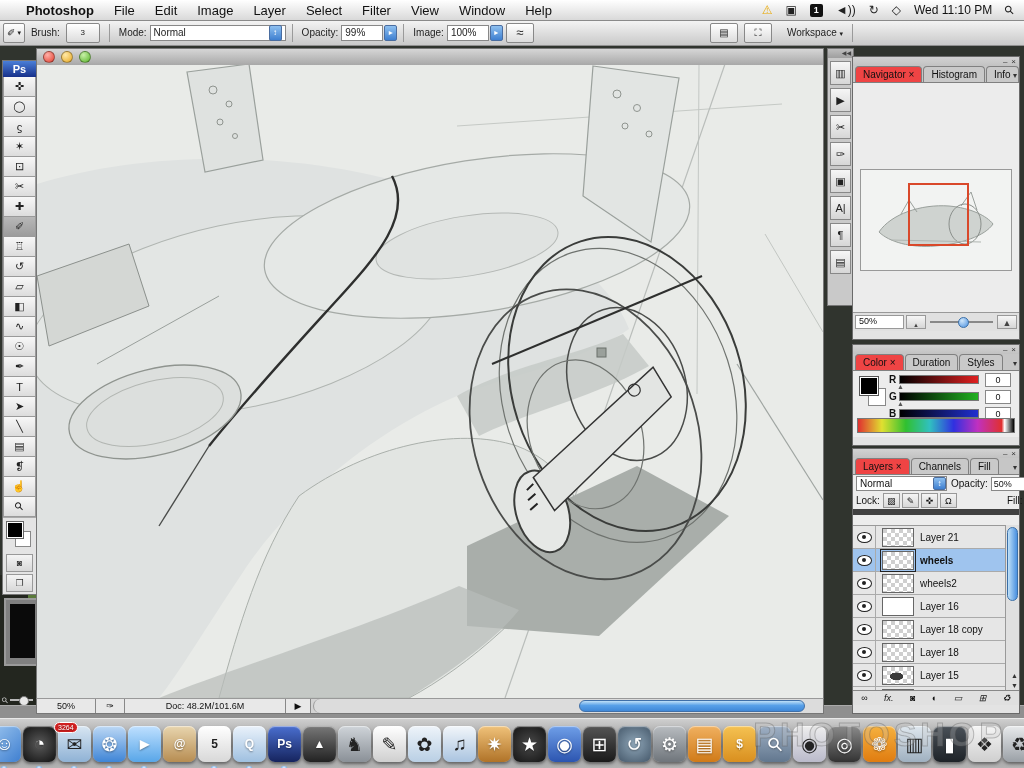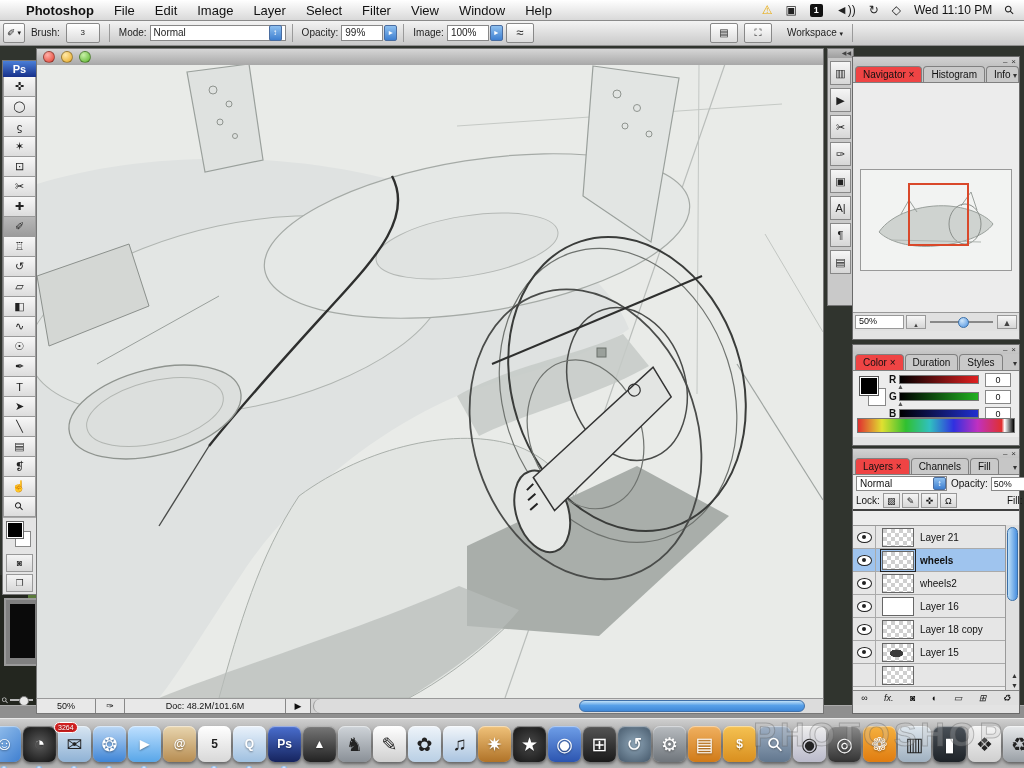--- a/index.html
+++ b/index.html
@@ -537,21 +537,21 @@
       <span class="blendsel">
         <span>Normal</span>
         <span class="ostep" style="margin-left:auto;height:11px;">↕</span>
       </span>
       <span style="margin-left:4px;">Opacity:</span>
       <span class="opfield">
           <span>50%</span>
         </span>
 
     </div>
-    <div class="lrow1" style="border-bottom:2px solid #404040;">
+    <div class="lrow1" style="border-bottom:6px solid #404040;">
       <span style="margin-right:3px;">Lock:</span>
       <span style="display:flex;">
 
       <span class="lockbtn">
             <span>▨</span>
           </span>
           <span class="lockbtn">
             <span>✎</span>
           </span>
           <span class="lockbtn">
@@ -596,20 +596,27 @@
           </span>
           <span class="lthumb white"></span>
           <span class="lname">Layer 16</span>
         </div>
         <div class="layer">
           <span class="eyecell">
             <span class="eye on"></span>
           </span>
           <span class="lthumb checker"></span>
           <span class="lname">Layer 18 copy</span>
+        </div>
+        <div class="layer">
+          <span class="eyecell">
+            <span class="eye on"></span>
+          </span>
+          <span class="lthumb checker"></span>
+          <span class="lname">Layer 18</span>
         </div>
         <div class="layer">
           <span class="eyecell">
             <span class="eye on"></span>
           </span>
           <span class="lthumb sketch"></span>
           <span class="lname">Layer 15</span>
         </div>
         <div class="layer">
           <span class="eyecell">

